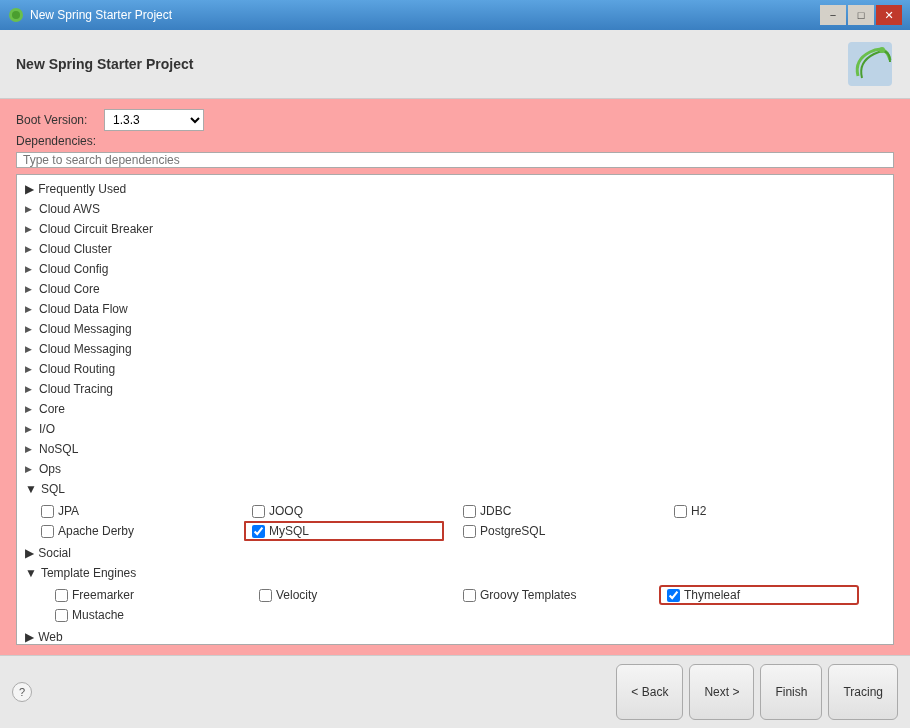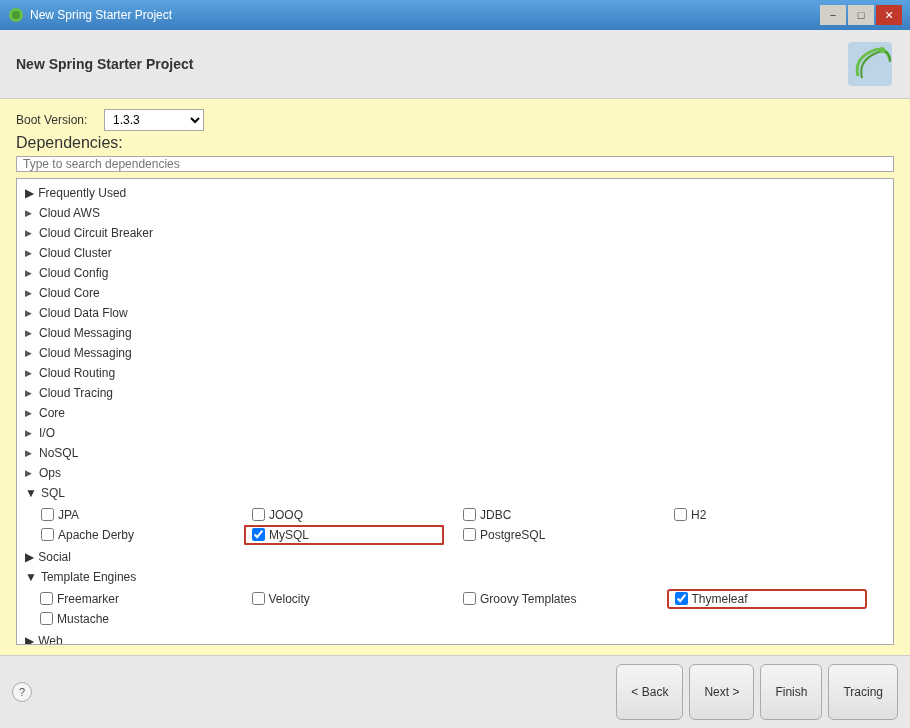--- a/index.html
+++ b/index.html
@@ -12,21 +12,21 @@
       justify-content: center;
       width: 910px;
       height: 728px;
       overflow: hidden;
     }
     .window {
       width: 910px;
       height: 728px;
       display: flex;
       flex-direction: column;
-      background: #fef9c3;
+      background: #fca5a5;
     }
     .titlebar {
       background: linear-gradient(to bottom, #5ba3e0, #3a7fc1);
       height: 30px;
       display: flex;
       align-items: center;
       padding: 0 8px;
       justify-content: space-between;
       flex-shrink: 0;
     }
@@ -105,21 +105,21 @@
     }
     select.boot-version {
       font-size: 12px;
       padding: 2px 4px;
       border: 1px solid #aaa;
       background: white;
       min-width: 100px;
     }
 
     .deps-label {
-      font-size: 16px;
+      font-size: 12px;
       color: #333;
       margin-bottom: 4px;
       flex-shrink: 0;
     }
 
     .search-box {
       width: 100%;
       padding: 0 6px;
       border: 1px solid #aaa;
       background: white;
@@ -147,21 +147,21 @@
       color: #333;
     }
     .tree-item .arrow {
       font-size: 9px;
       color: #555;
       width: 10px;
       display: inline-block;
     }
     .checkbox-item {
       display: flex;
-      align-items: flex-start;
+      align-items: center;
       gap: 4px;
       padding: 3px 8px;
       width: 200px;
       font-size: 12px;
       color: #333;
     }
     .checkbox-item input[type="checkbox"] {
       margin: 0;
       cursor: pointer;
     }
@@ -248,21 +248,21 @@
       align-items: center;
       gap: 4px;
       padding: 3px 8px;
       font-size: 12px;
       color: #333;
       cursor: pointer;
     }
     .template-grid {
       display: grid;
       grid-template-columns: repeat(4, 1fr);
-      padding: 2px 15px;
+      padding: 2px 30px;
     }
 
     .social-header {
       display: flex;
       align-items: center;
       gap: 4px;
       padding: 3px 8px;
       font-size: 12px;
       color: #333;
       cursor: pointer;

